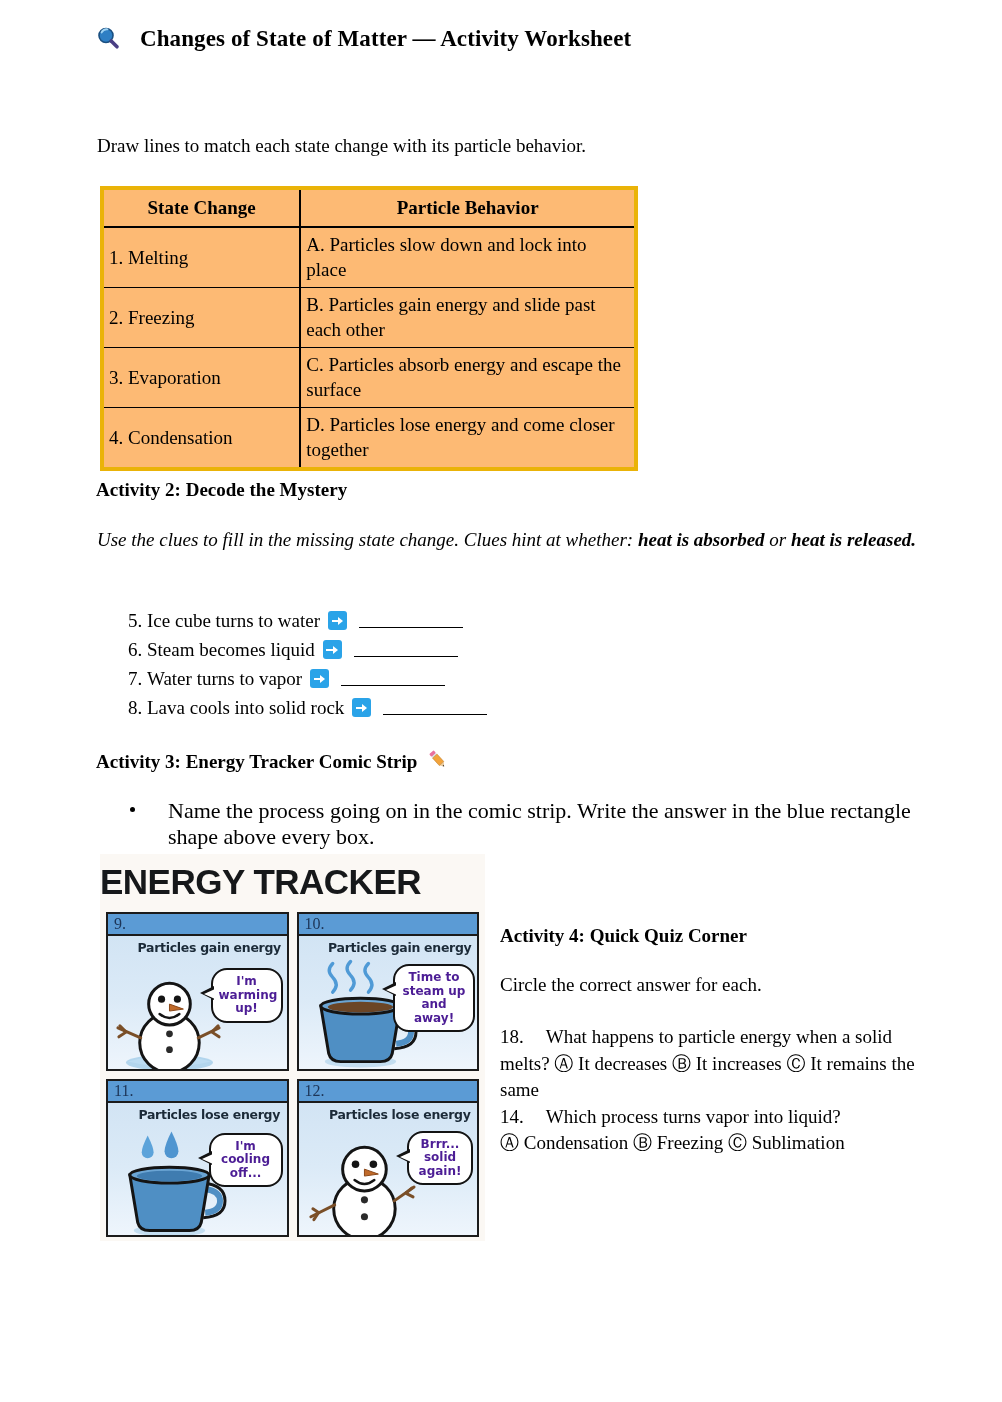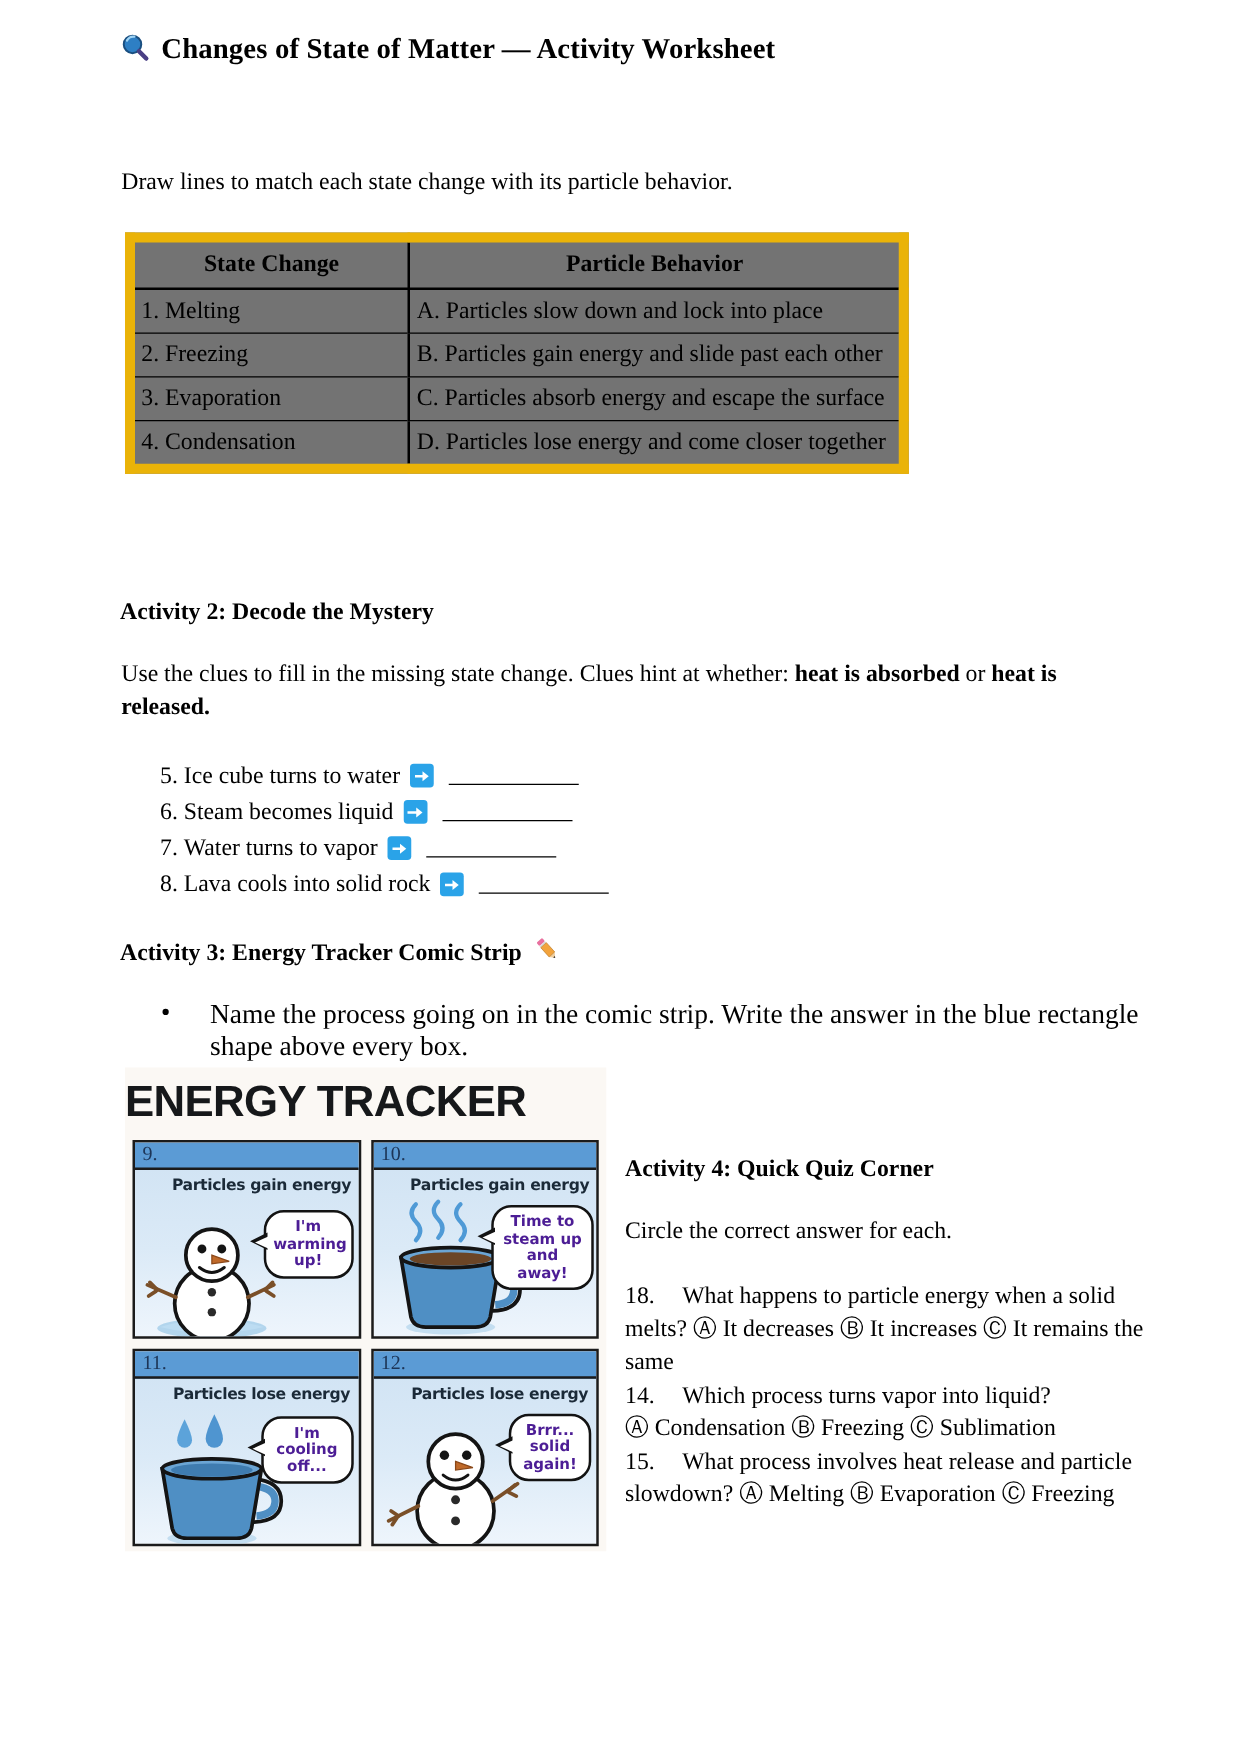--- a/index.html
+++ b/index.html
@@ -26,21 +26,21 @@
   .doc-title {
     position: absolute;
     left: 96px;
     top: 26px;
     font-size: 23px;
     font-weight: bold;
     letter-spacing: 0.1px;
     white-space: nowrap;
     display: flex;
     align-items: center;
-    gap: 9px;
+    gap: 20px;
   }
   .doc-title .ttxt { line-height: 1; }
 
   
   .magnifier { width: 24px; height: 24px; display: inline-block; flex: 0 0 auto; }
 
   
   .h-act {
     position: absolute;
     left: 96px;
@@ -53,24 +53,24 @@
     left: 97px;
     font-size: 19px;
     line-height: 26px;
   }
 
   
   .match-table {
     position: absolute;
     left: 100px;
     top: 186px;
-    width: 627px;
+    width: 538px;
     border-collapse: collapse;
-    border: 8px solid #eab308;
-    background: #737373;
+    border: 4px solid #eab308;
+    background: #fdba74;
   }
   .match-table td, .match-table th {
     border: 1px solid #000;
     font-size: 19px;
     line-height: 25px;
     vertical-align: top;
     padding: 4px 5px 5px 5px;
   }
   .match-table th {
     text-align: center;
@@ -317,21 +317,21 @@
       <td class="col-right">C. Particles absorb energy and escape the surface</td>
     </tr>
     <tr>
       <td class="col-left">4. Condensation</td>
       <td class="col-right">D. Particles lose energy and come closer together</td>
     </tr>
   </tbody>
     </table>
 
   <div class="h-act" style="top:479px;">Activity 2: Decode the Mystery</div>
-  <div class="para" style="top:527px; width:820px;">
+  <div class="para" style="top:527px; width:820px;font-style:italic;">
     <span>Use the clues to fill in the missing state change. Clues hint at whether: </span><b>heat is absorbed</b><span> or </span><b>heat is released.</b>
   </div>
 
   <div class="clue-list">
     <div class="clue-row">
       <span class="ctext">5.</span>&nbsp;<span class="ctext">Ice cube turns to water</span>
       <span class="arrow-icon"></span>
       <span class="blank-line"></span>
     </div>
     <div class="clue-row">
@@ -498,21 +498,15 @@
       <span class="opt"><span>Ⓐ</span> <span>It decreases</span></span>
       <span class="opt"><span>Ⓑ</span> <span>It increases</span></span>
       <span><span>Ⓒ</span> <span>It remains the same</span></span>
     </div>
     <div>
       <span class="qnum">14.</span><span>Which process turns vapor into liquid?</span>
       <span class="opt"><span>Ⓐ</span> <span>Condensation</span></span>
       <span class="opt"><span>Ⓑ</span> <span>Freezing</span></span>
       <span class="opt"><span>Ⓒ</span> <span>Sublimation</span></span>
     </div>
-    <div>
-      <span class="qnum">15.</span><span>What process involves heat release and particle slowdown?</span>
-      <span class="opt"><span>Ⓐ</span> <span>Melting</span></span>
-      <span class="opt"><span>Ⓑ</span> <span>Evaporation</span></span>
-      <span class="opt"><span>Ⓒ</span> <span>Freezing</span></span>
-    </div>
   </div>
 
 </div>
 
 </body></html>

